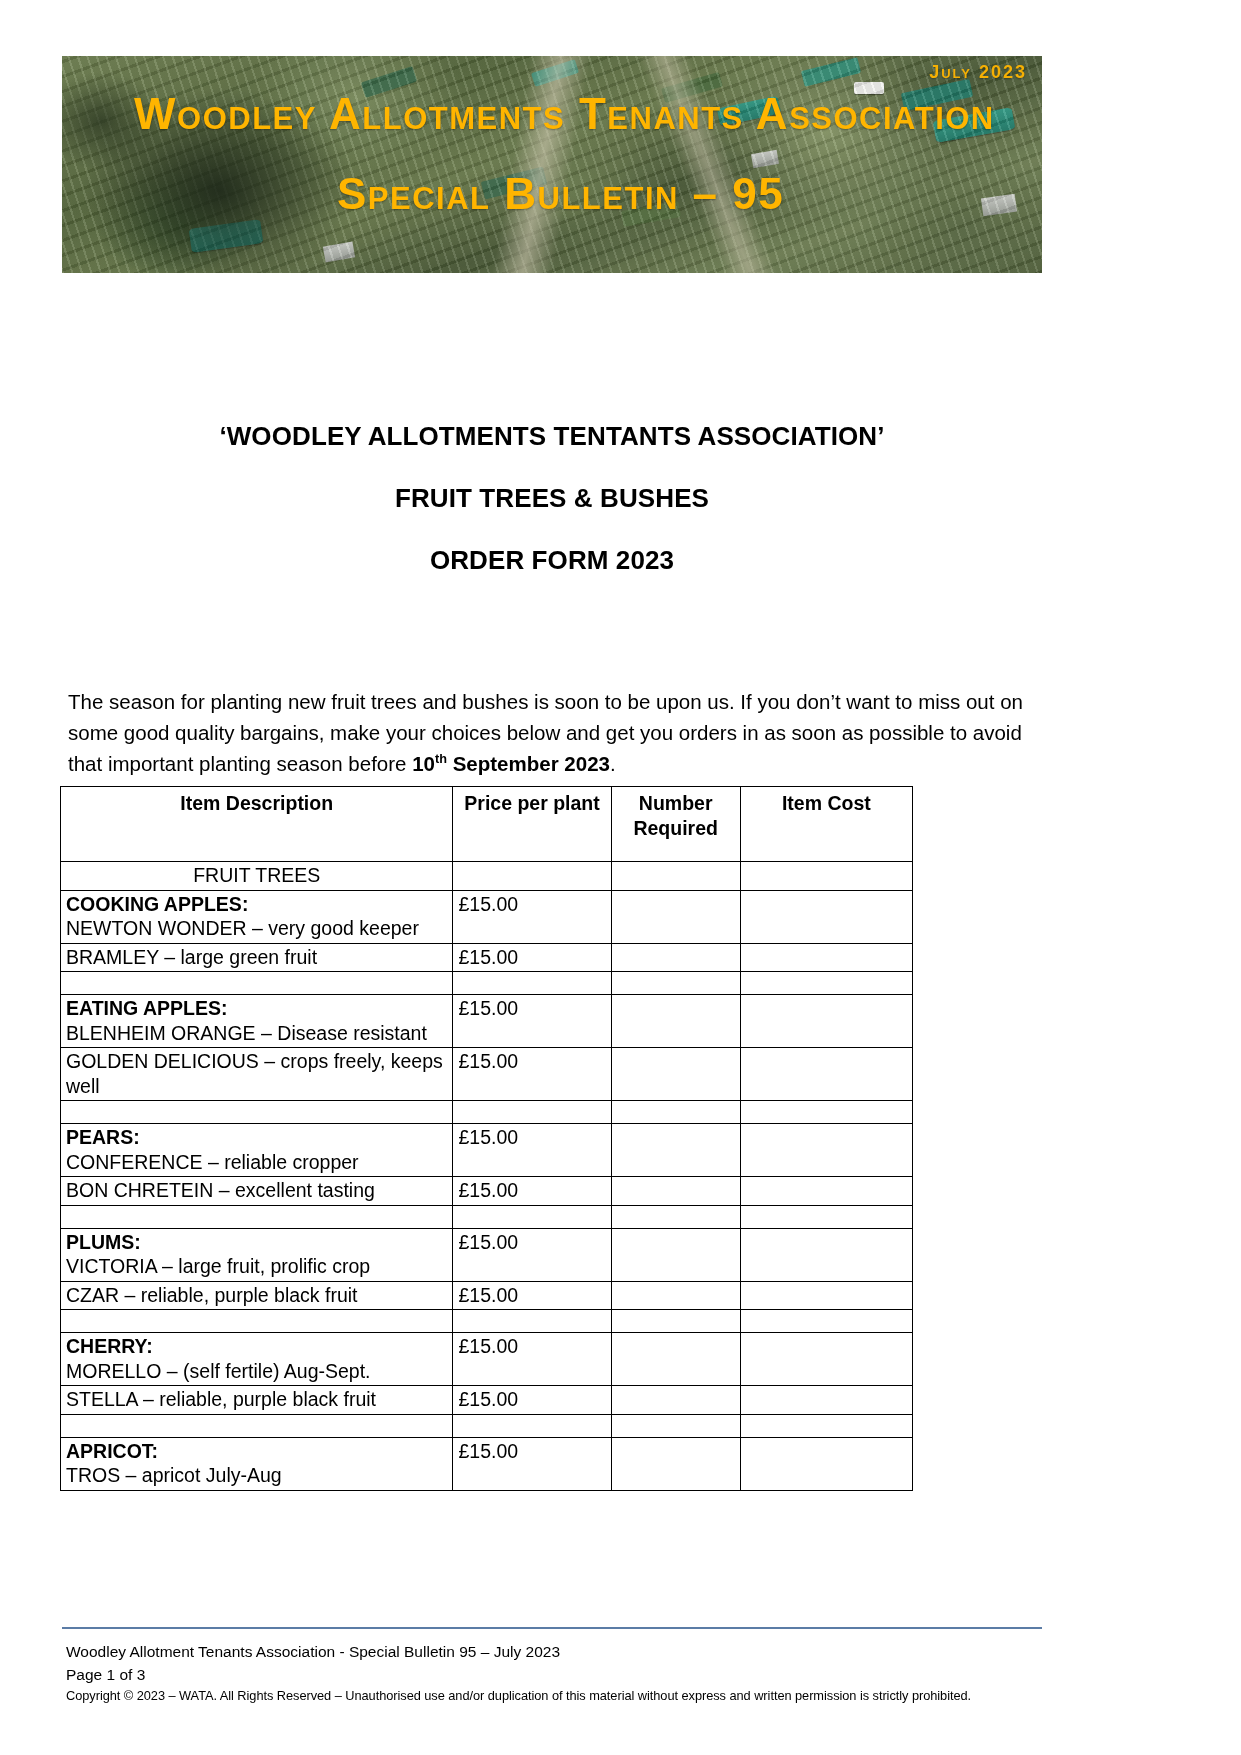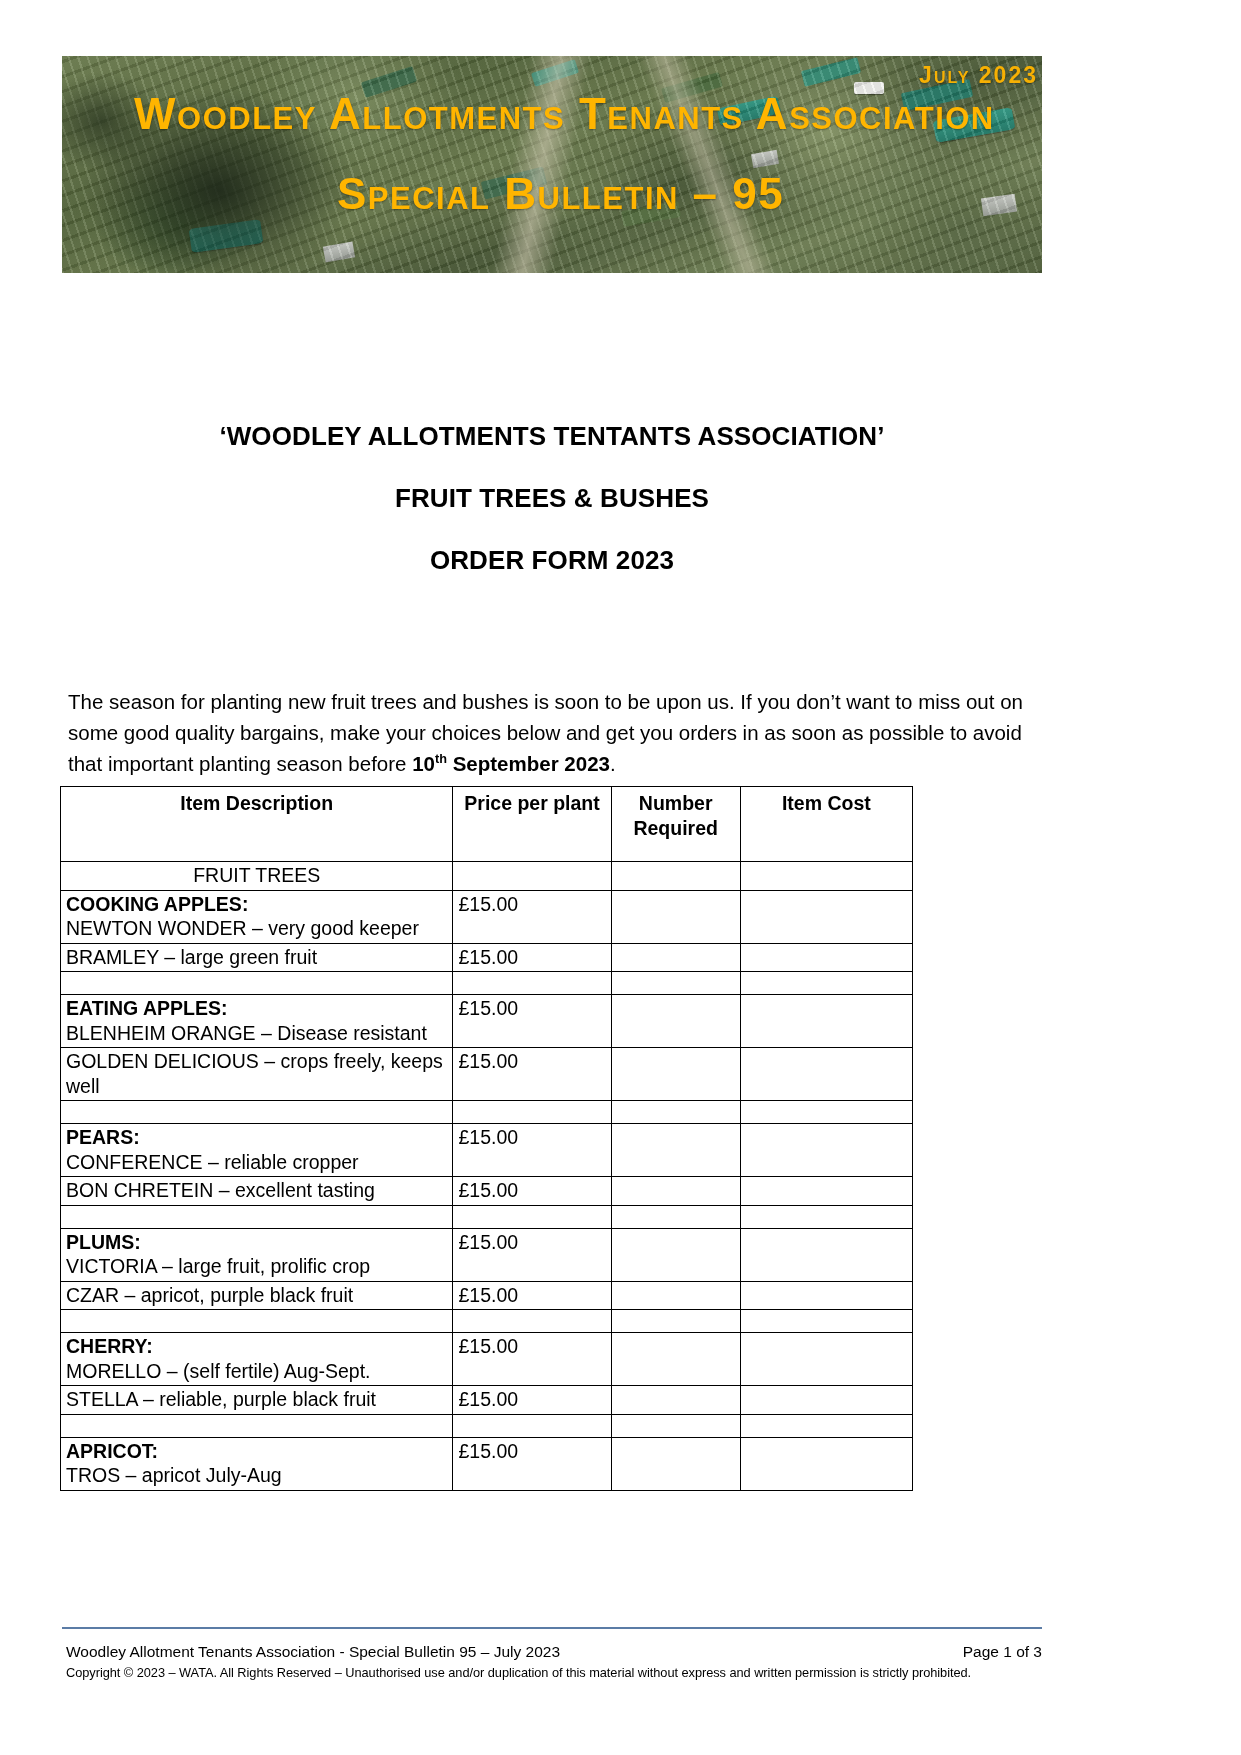--- a/index.html
+++ b/index.html
@@ -93,23 +93,23 @@
     left: 72px;
     top: 33px;
     font-size: 44px;
   }
   .banner-subtitle {
     left: 275px;
     top: 113px;
     font-size: 44px;
   }
   .banner-date {
-    right: 4px;
+    right: 15px;
     top: 6px;
-    font-size: 23px;
+    font-size: 18px;
     letter-spacing: 2px;
     opacity: 0.95;
   }
 
   
   .titles {
     position: absolute;
     left: 62px;
     top: 405px;
     width: 980px;
@@ -184,20 +184,21 @@
     left: 66px;
     top: 1640px;
     width: 976px;
     font-size: 15.5px;
     line-height: 23px;
   }
   .footer-line1 {
     display: flex;
     justify-content: space-between;
     align-items: baseline;
+    flex-direction: column;
   }
   .footer-copy {
     font-size: 12.8px;
     line-height: 20px;
     letter-spacing: -0.05px;
   }
 </style>
 </head>
 <body>
 
@@ -331,21 +332,21 @@
         <td>
           <div class="item-heading">PLUMS:</div>
           <div>VICTORIA – large fruit, prolific crop</div>
         </td>
         <td class="cell-center">£15.00</td>
         <td class="cell-center"></td>
         <td class="cell-center"></td>
       </tr>
       <tr>
         <td>
-          <div>CZAR – apricot, purple black fruit</div>
+          <div>CZAR – reliable, purple black fruit</div>
         </td>
         <td class="cell-center">£15.00</td>
         <td class="cell-center"></td>
         <td class="cell-center"></td>
       </tr>
       <tr class="row-spacer">
         <td>&nbsp;</td>
         <td class="cell-center"></td>
         <td class="cell-center"></td>
         <td class="cell-center"></td>

